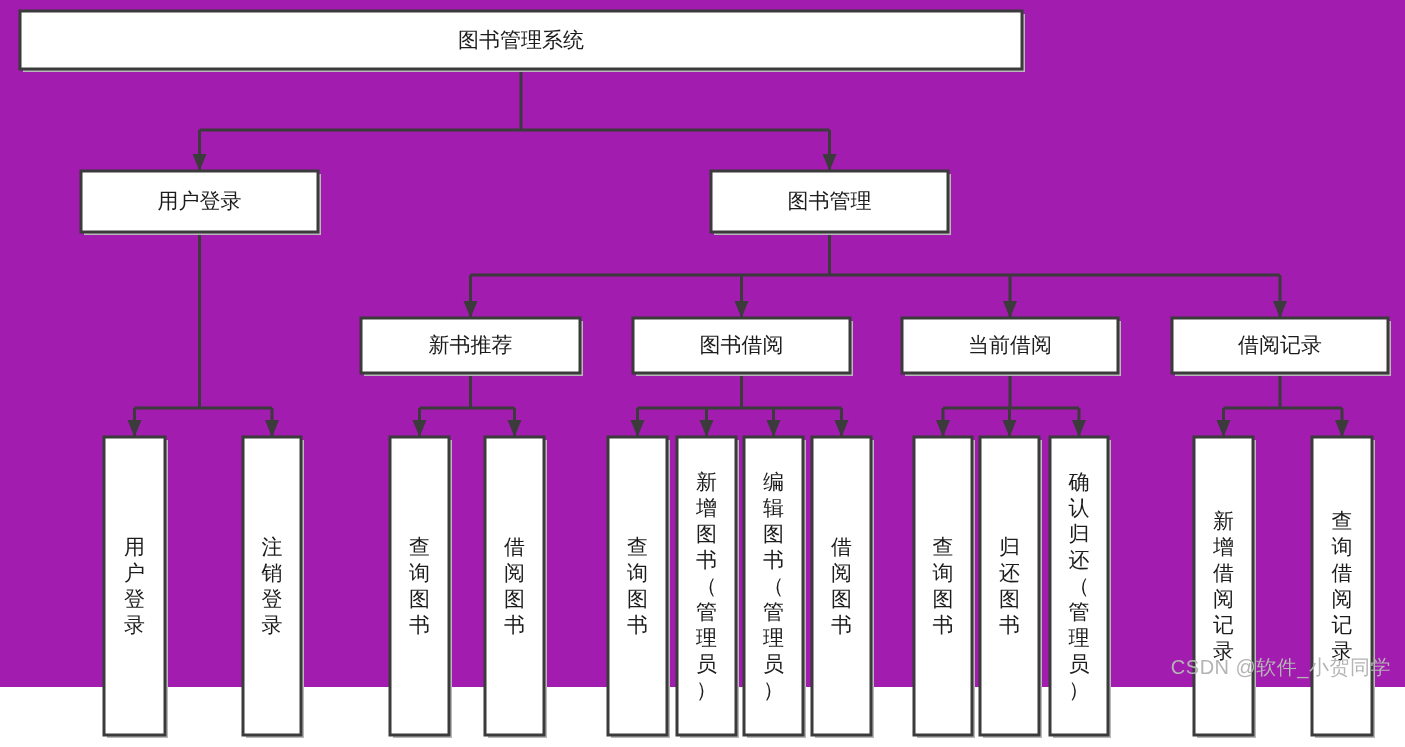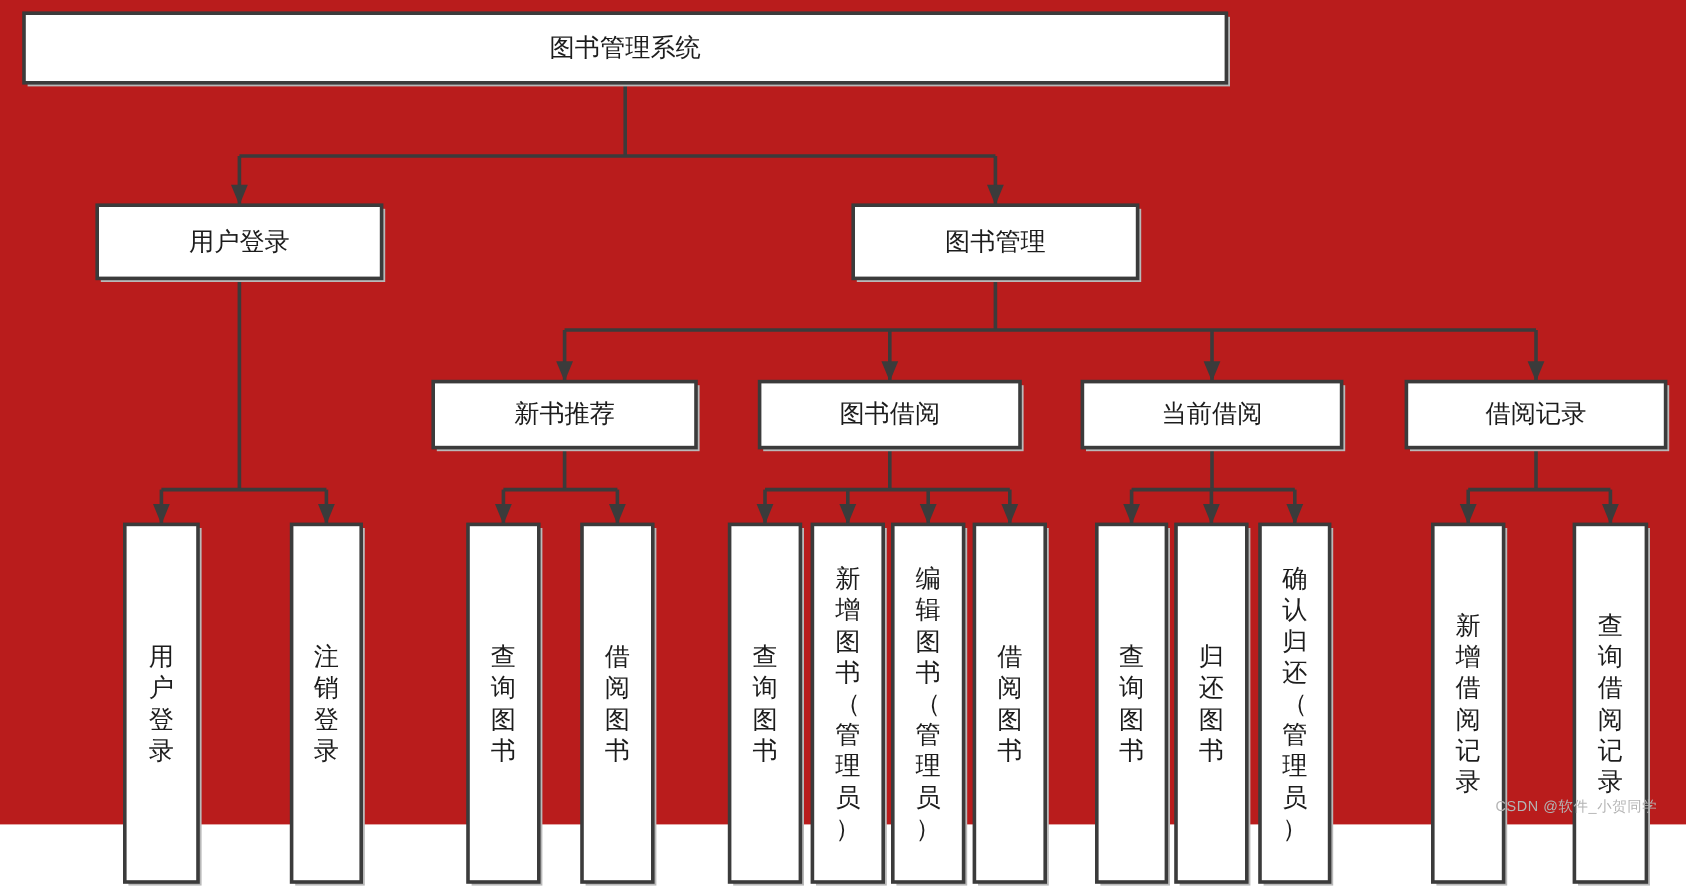--- a/index.html
+++ b/index.html
@@ -10,21 +10,21 @@
   body {
     width: 1405px;
     height: 747px;
     font-family: "Liberation Sans", "DejaVu Sans", sans-serif;
     overflow: hidden;
   }
   #diagram-root {
     position: relative;
     width: 1405px;
     height: 687px;
-    background: #b91c1c;
+    background: #a21caf;
   }
   svg.flow {
     position: absolute;
     left: 0;
     top: 0;
     width: 1405px;
     height: 747px;
     display: block;
   }
   .node-rect {
@@ -53,24 +53,24 @@
     stroke: #3b3b3b;
     stroke-width: 3;
     fill: none;
   }
   .arrow-head {
     fill: #3b3b3b;
     stroke: none;
   }
   .watermark {
     position: absolute;
-    right: 24px;
+    right: 14px;
     bottom: 6px;
     font-family: "Liberation Sans", "DejaVu Sans", sans-serif;
-    font-size: 12px;
+    font-size: 20px;
     color: #b4b4b4;
     letter-spacing: 0.5px;
     white-space: nowrap;
     pointer-events: none;
   }
 </style>
 </head>
 <body>
 
 <div id="diagram-root">

